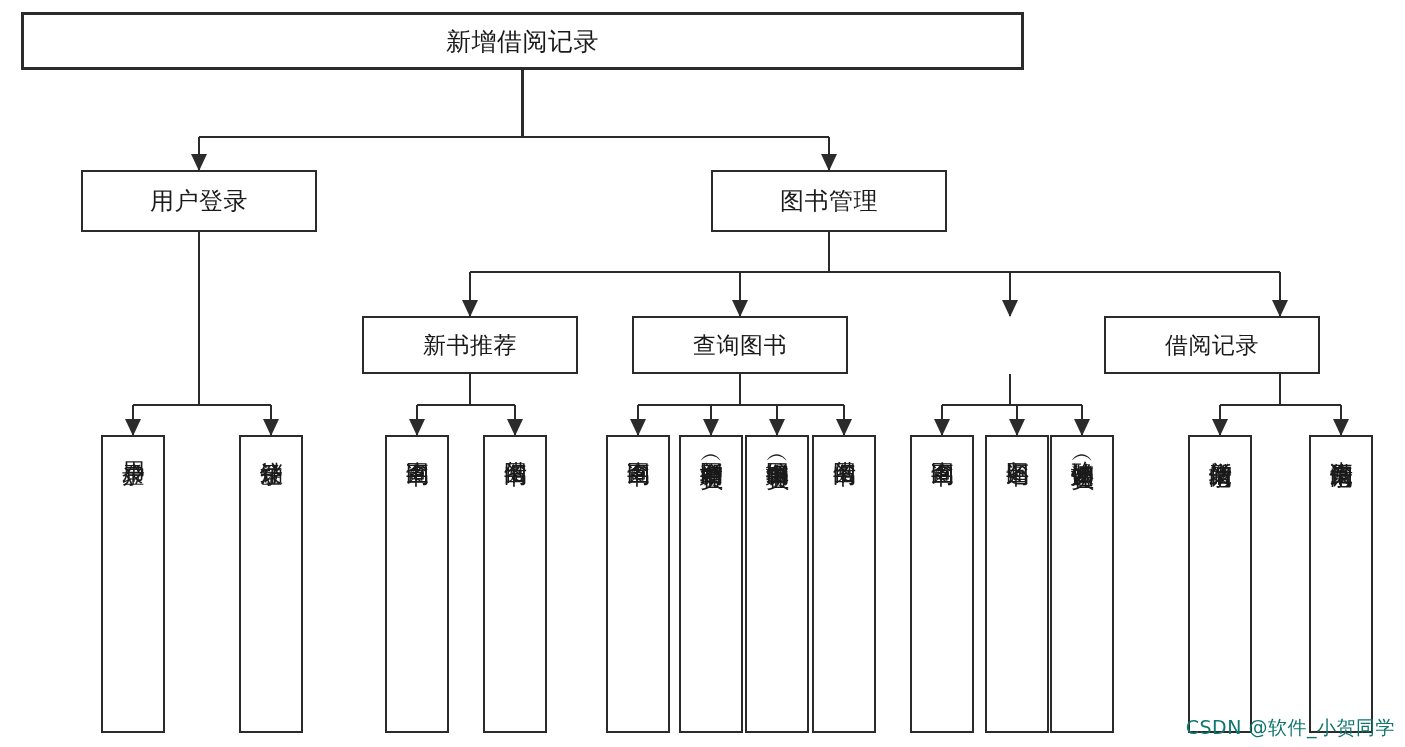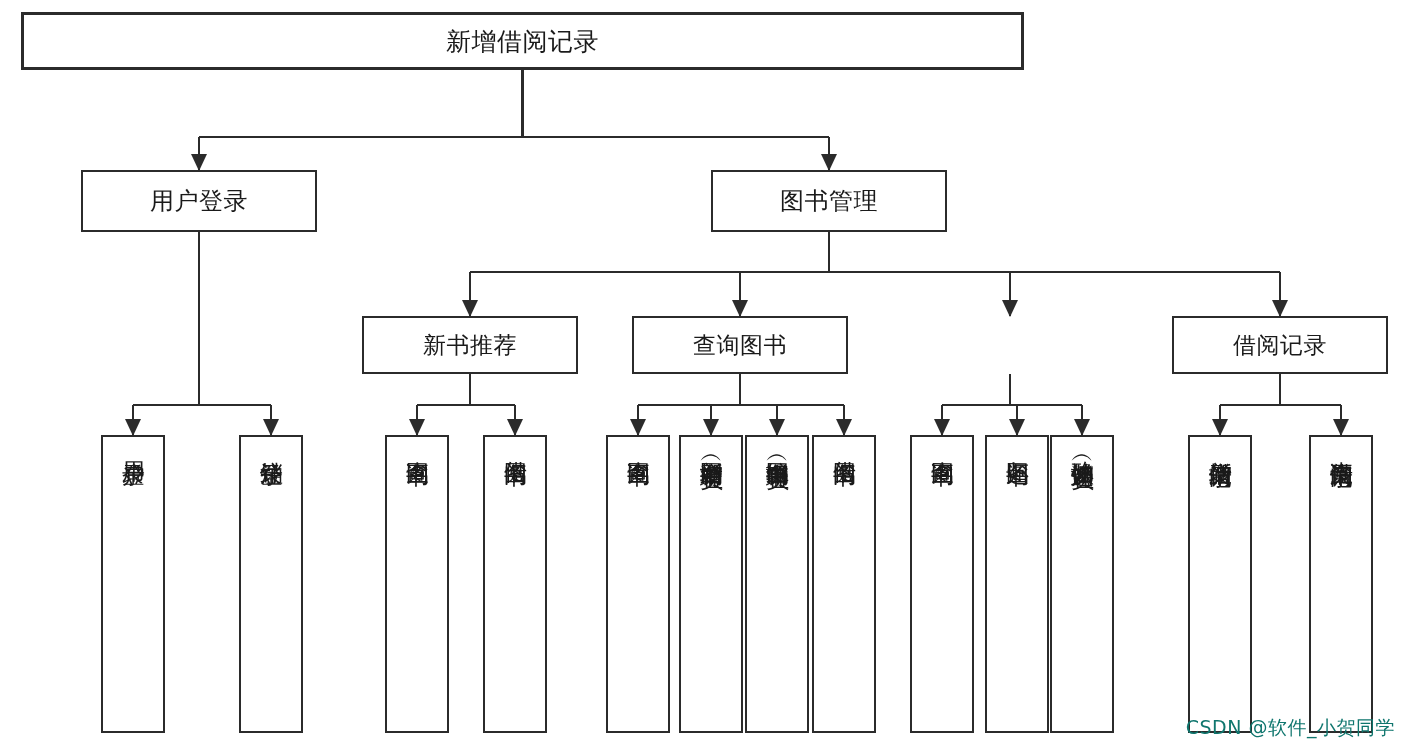--- a/index.html
+++ b/index.html
@@ -96,21 +96,21 @@
   <div class="node lvl1" id="n-l1-1" style="left: 711px; top: 170px; width: 236px; height: 62px;">
     <span>图书管理</span>
   </div>
 
   <div class="node lvl2" id="n-l2-0" style="left: 362px; top: 316px; width: 216px; height: 58px;">
     <span>新书推荐</span>
   </div>
   <div class="node lvl2" id="n-l2-1" style="left: 632px; top: 316px; width: 216px; height: 58px;">
     <span>查询图书</span>
   </div>
-  <div class="node lvl2" id="n-l2-3" style="left: 1172px; top: 316px; width: 216px; height: 58px;">
+  <div class="node lvl2" id="n-l2-3" style="left: 1104px; top: 316px; width: 216px; height: 58px;">
     <span>借阅记录</span>
   </div>
 
   <div class="node leaf" id="n-lf-0" style="left: 101px; top: 435px; width: 64px; height: 298px;">
     <span class="vtext">用户登录</span>
   </div>
   <div class="node leaf" id="n-lf-1" style="left: 239px; top: 435px; width: 64px; height: 298px;">
     <span class="vtext">注销登录</span>
   </div>
   <div class="node leaf" id="n-lf-2" style="left: 385px; top: 435px; width: 64px; height: 298px;">

